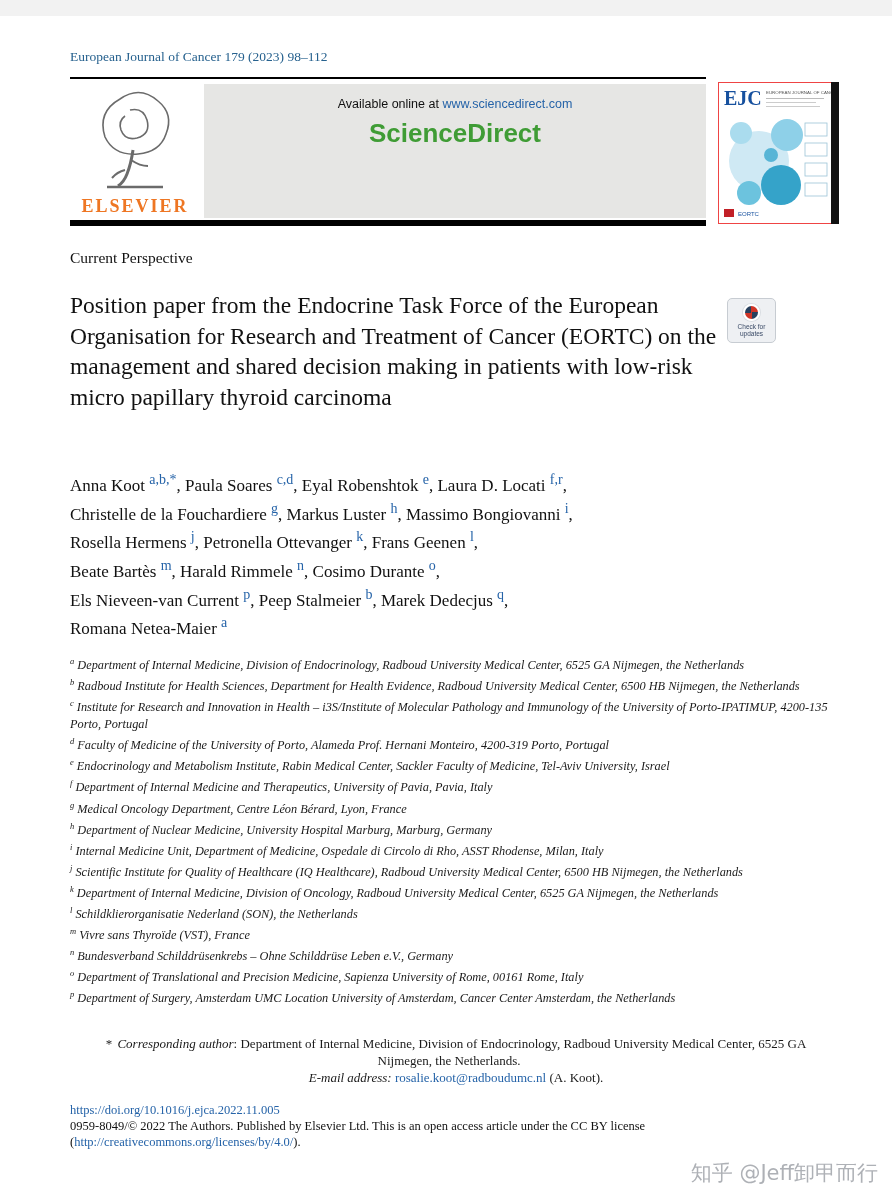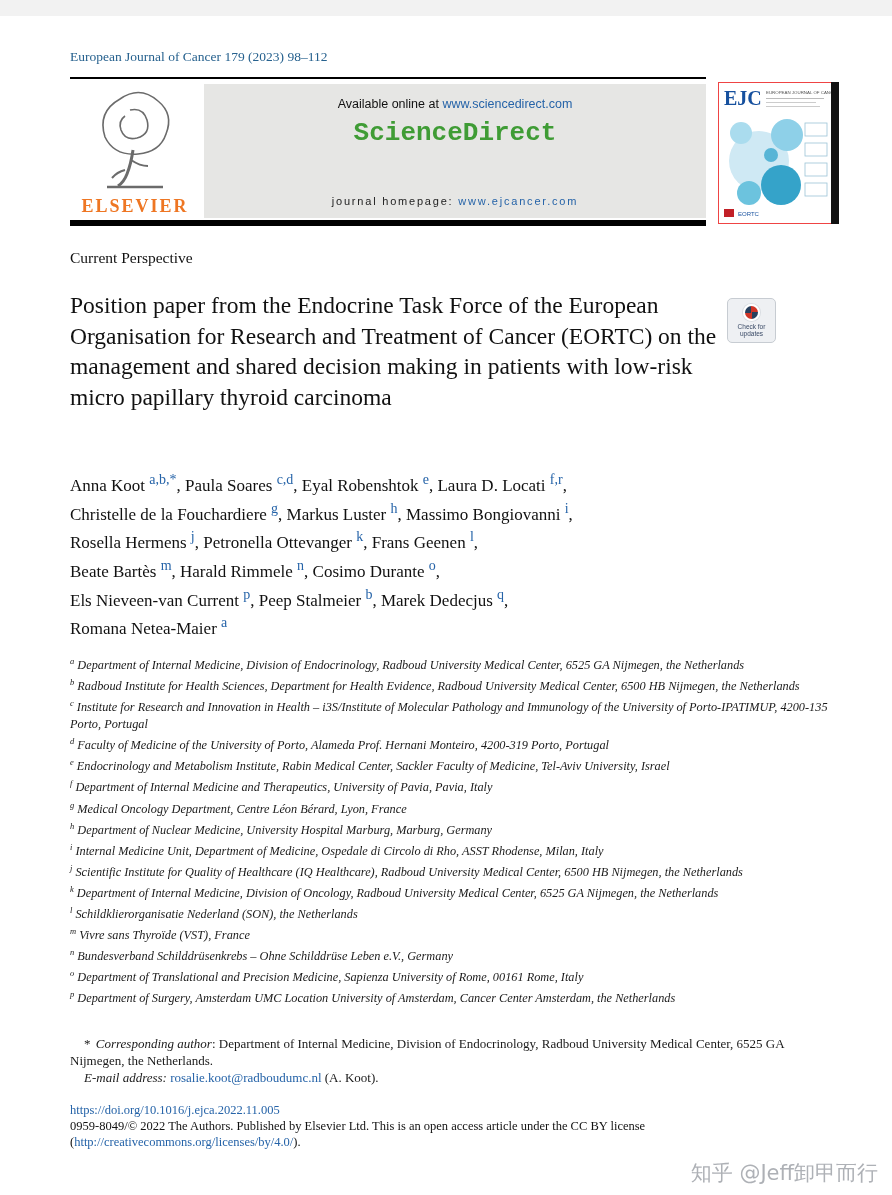--- a/index.html
+++ b/index.html
@@ -9,21 +9,21 @@
   
   .citation{position:absolute;left:70px;top:33px;font-size:13.5px;color:#26618e;}
   .rule-top{position:absolute;left:70px;top:61px;width:636px;height:2px;background:#000;}
   .thick-bar{position:absolute;left:70px;top:204px;width:636px;height:6px;background:#000;}
 
   .elsevier{position:absolute;left:68px;top:66px;width:134px;height:138px;text-align:center;}
   .elsevier-label{font-weight:bold;font-size:18px;color:#ee7623;letter-spacing:2px;margin-top:0;}
 
   .banner{position:absolute;left:204px;top:68px;width:502px;height:134px;background:#e6e6e4;text-align:center;}
   .banner .avail{margin-top:13px;font-family:"Liberation Sans",sans-serif;font-size:12.5px;color:#111;}
-  .banner .brand{margin-top:7px;font-family:Liberation Mono, monospace;font-size:26px;font-weight:bold;color:#3f9c35;}
+  .banner .brand{margin-top:7px;font-family:Liberation Sans, sans-serif;font-size:26px;font-weight:bold;color:#3f9c35;}
   .banner .homepage{position:absolute;bottom:11px;width:100%;font-family:"Liberation Sans",sans-serif;
         font-size:11px;letter-spacing:1.8px;color:#222;}
 
   .link{color:#2563a8;cursor:pointer;text-decoration:none;}
 
   .cover{position:absolute;left:718px;top:66px;width:112px;height:140px;border:1px solid #ef4444;background:#fff;overflow:hidden;}
   .cover-bar{position:absolute;left:831px;top:66px;width:8px;height:142px;background:#111;}
 
   
   .badge{position:absolute;left:727px;top:282px;width:47px;height:43px;background:#eef0f3;
@@ -41,21 +41,21 @@
          font-size:23.5px;line-height:30.5px;color:#111;}
 
   .authors{position:absolute;left:70px;top:452px;width:700px;font-size:17px;line-height:23px;color:#111;}
   .author-sup{color:#2563a8;font-size:14px;text-align:center;}
 
   .affiliations{position:absolute;left:70px;top:637px;width:758px;font-size:12.3px;line-height:17px;}
   .affil-text{font-style:italic;}
   .affil sup{font-size:8.5px;font-style:italic;}
 
   .footnote{position:absolute;left:70px;top:1019px;width:758px;font-size:13px;line-height:17px;}
-  .footnote p{margin:0;text-indent:14px;}
+  .footnote p{margin:0;text-indent:14px;text-align:center;}
   .fn-marker{margin-right:2px;}
   .it{font-style:italic;}
 
   .doi{position:absolute;left:70px;top:1087px;font-size:12.5px;}
   .copyright{position:absolute;left:70px;top:1103px;width:758px;font-size:12.5px;line-height:15.5px;color:#111;}
 
   .watermark{position:absolute;right:14px;bottom:24px;font-size:21px;color:#aeb1b6;
          font-family:"DejaVu Sans",sans-serif;text-shadow:0 0 2px #fff;}
 </style>
 </head>
@@ -79,24 +79,20 @@
     </svg>
     <div class="elsevier-label">ELSEVIER</div>
   </div>
 
   <div class="banner">
     <div class="avail">
       <span>Available online at</span>
       <span class="link">www.sciencedirect.com</span>
     </div>
     <div class="brand">ScienceDirect</div>
-    <div class="homepage">
-      <span>journal homepage:</span>
-      <span class="link">www.ejcancer.com</span>
-    </div>
   </div>
 
   <div class="thick-bar"></div>
 
   <div class="cover">
     <svg width="112" height="140" viewBox="0 0 112 140">
       <rect x="0" y="0" width="112" height="140" fill="#ffffff"></rect>
       <text x="5" y="22" font-family="Liberation Serif, serif" font-size="20" font-weight="bold" fill="#16509e">EJC</text>
       <text x="47" y="11" font-family="Liberation Sans, sans-serif" font-size="4.4" fill="#555">EUROPEAN JOURNAL OF CANCER</text>
       <rect x="47" y="15" width="58" height="1" fill="#bbb"></rect>

